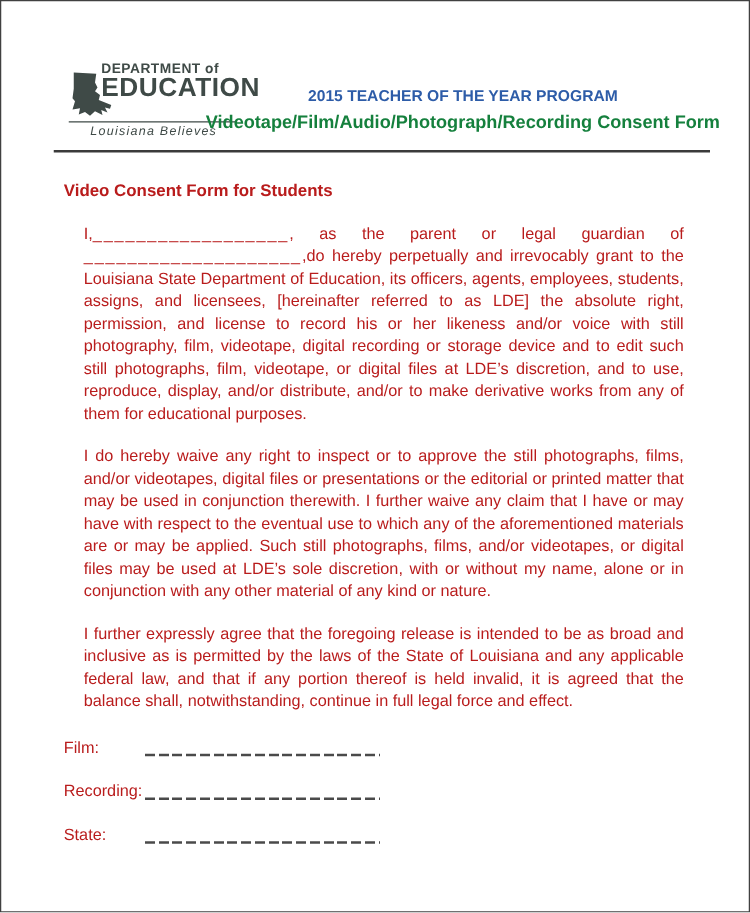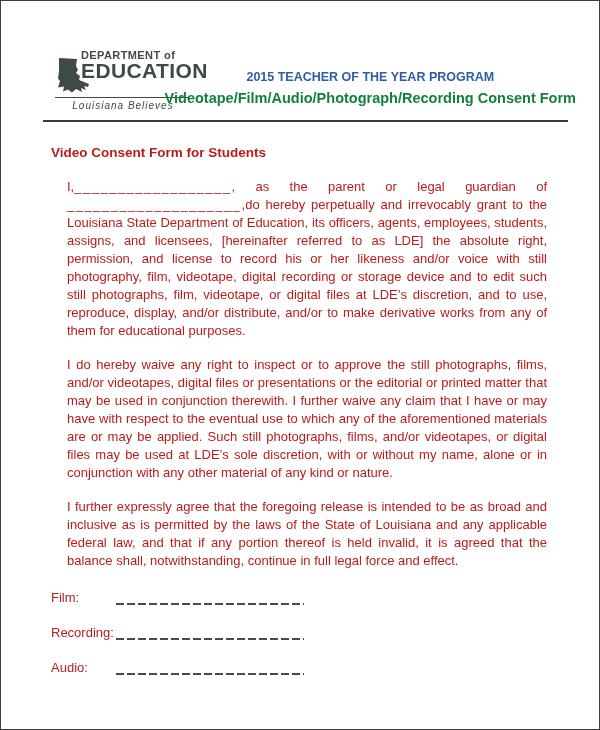--- a/index.html
+++ b/index.html
@@ -102,19 +102,19 @@
     <div class="fields">
       <div class="field-row">
         <div class="field-label">Film:</div>
         <div class="field-line"></div>
       </div>
       <div class="field-row">
         <div class="field-label">Recording:</div>
         <div class="field-line"></div>
       </div>
       <div class="field-row">
-        <div class="field-label">Audio:</div>
+        <div class="field-label">State:</div>
         <div class="field-line"></div>
       </div>
     </div>
   </div>
 
 </div>
 
 </body></html>

